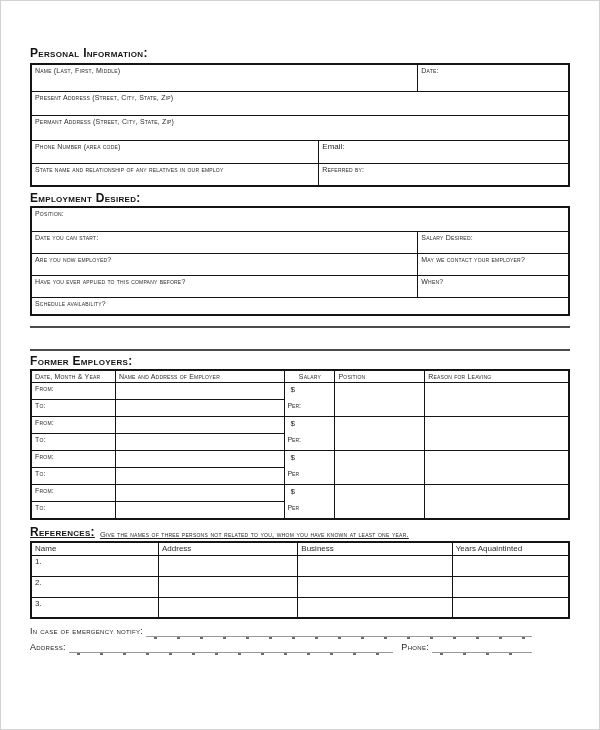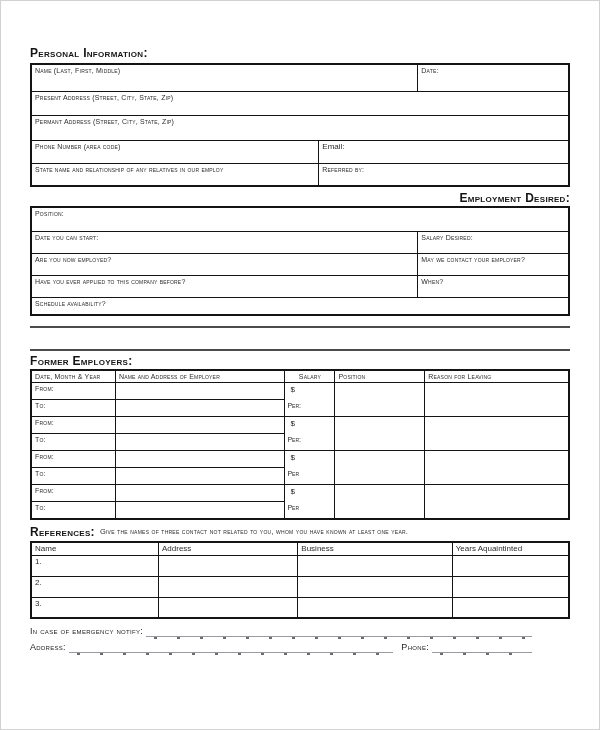--- a/index.html
+++ b/index.html
@@ -53,21 +53,21 @@
   .emp-hdr td { padding:1px 3px; }
   .emp-hdr .center { text-align:center; }
   .sal-cell { position:relative; padding:0; }
   .sal-cell .cur { position:absolute; top:2px; left:5px; font-size:8px; line-height:9px; }
   .sal-cell .per { position:absolute; top:18px; left:2px; font-variant:small-caps; font-size:7px; line-height:9px; color:#2a2a2a; }
 
   
   .rule { height:2px; background:#4c4c4c; }
 
   
-  .refs-head { display:flex; align-items:center; gap:5px; }
+  .refs-head { display:flex; align-items:flex-end; gap:5px;text-decoration:underline; }
   .refs-note {
     font-variant:small-caps;
     font-size:7.5px;
     letter-spacing:.25px;
     color:#2a2a2a;
     white-space:nowrap;
   }
 
   
   .fill-row { display:flex; align-items:flex-end; padding-right:38px; }
@@ -139,21 +139,21 @@
         <td class="h23">
           <span class="lbl">State name and relationship of any relatives in our employ</span>
         </td>
         <td class="h23" colspan="2">
           <span class="lbl">Referred by:</span>
         </td>
       </tr>
     </tbody>
       </table>
 
-    <div class="sec-heading" style="margin-top:4px;text-align:right;">Employment Desired:</div>
+    <div class="sec-heading" style="margin-top:4px;">Employment Desired:</div>
 
     <table class="frame" style="margin-top:1px;">
       <colgroup>
           <col style="width:71.9%">
           <col style="width:28.1%">
         </colgroup>
       <tbody>
           <tr>
         <td class="h24" colspan="2">
           <span class="lbl">Position:</span>
@@ -296,21 +296,21 @@
         <td class="h17">
               <span class="lbl">To:</span>
             </td>
         <td class="h17"></td>
       </tr>
     </tbody>
       </table>
 
     <div class="refs-head" style="margin-top:5px;">
       <span class="sec-heading">References:</span>
-      <span class="refs-note">Give the names of three contact not related to you, whom you have known at least one year.</span>
+      <span class="refs-note">Give the names of three persons not related to you, whom you have known at least one year.</span>
     </div>
 
     <table class="frame" style="margin-top:2px;">
       <colgroup>
           <col style="width:23.7%">
           <col style="width:25.9%">
           <col style="width:28.7%">
           <col style="width:21.7%">
         </colgroup>
       <tbody>

